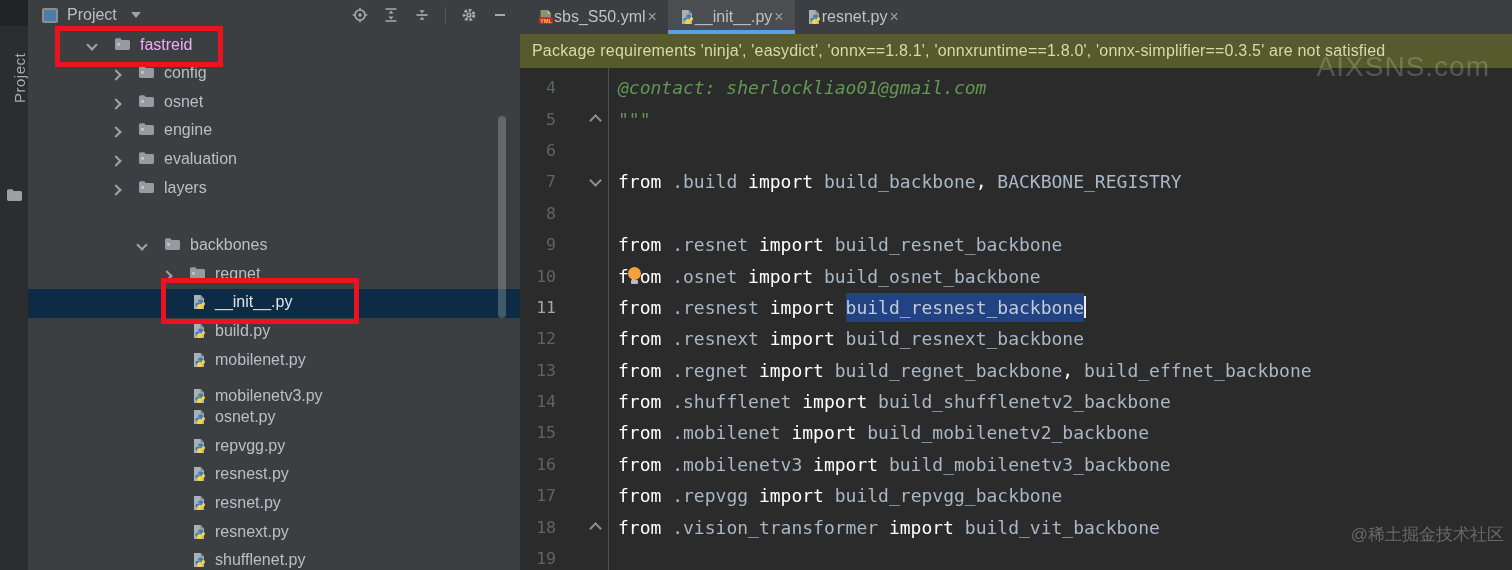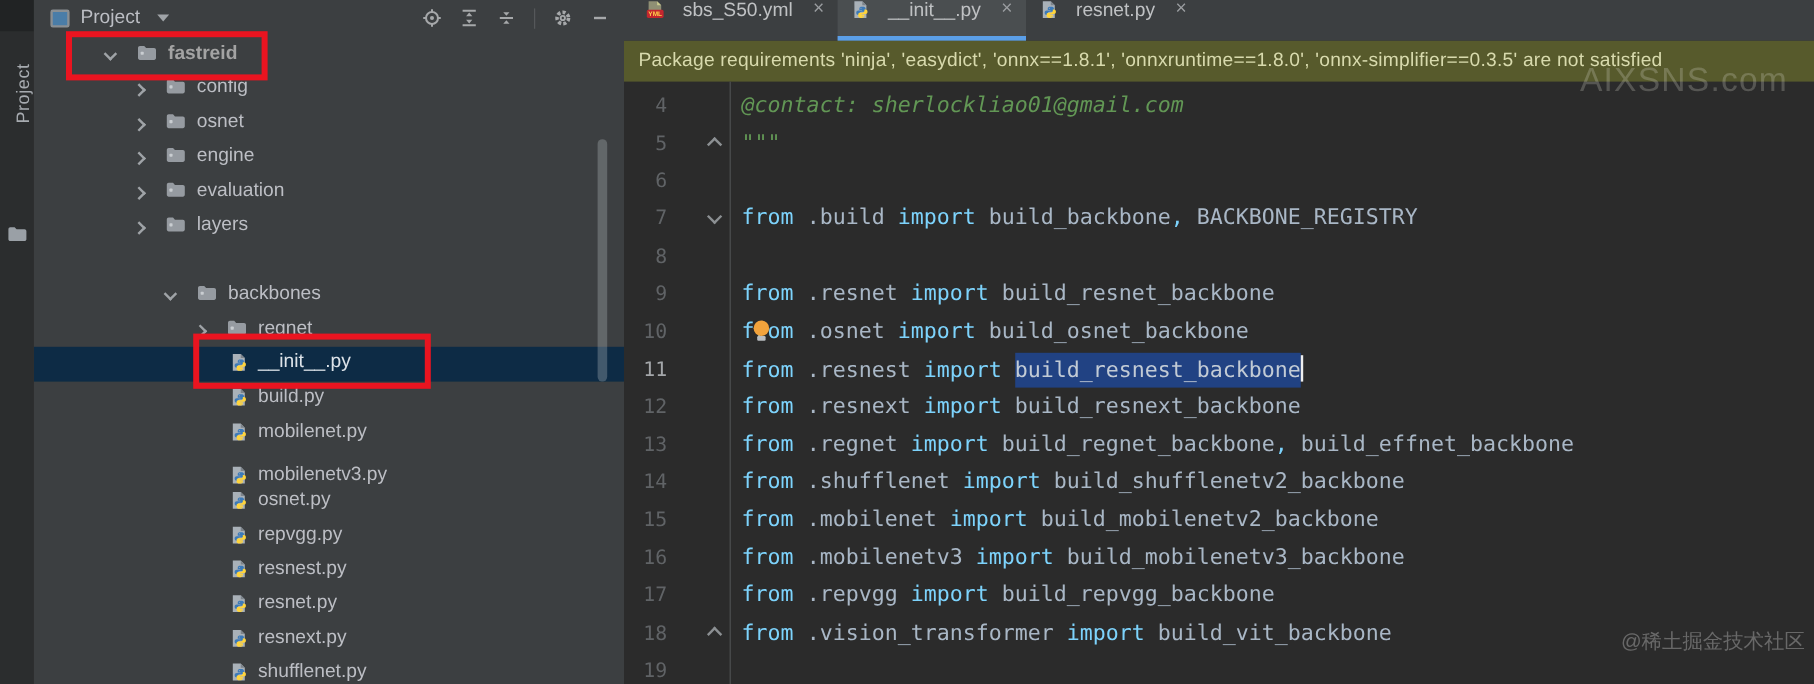--- a/index.html
+++ b/index.html
@@ -23,54 +23,54 @@
        border-top:6px solid #9fa3a7;margin-left:14px;cursor:pointer;}
   .toolbar{position:absolute;right:12px;top:0;height:30px;display:flex;align-items:center;gap:15px;}
   .tbtn{width:16px;height:16px;cursor:pointer;opacity:.92;}
   .tsep{width:1px;height:17px;background:#55585a;}
 
   
   #tree{position:absolute;left:0;top:0;width:100%;height:100%;}
   .trow{position:absolute;left:0;width:100%;height:29px;cursor:pointer;}
   .trow.sel{background:#0d2b45;}
   .trow .lbl{position:absolute;top:4px;font-size:16px;color:#bcbec4;white-space:nowrap;}
-  .trow.root .lbl{color:#a3a3a3;font-weight:bold;}
+  .trow.root .lbl{color:#f0abfc;}
   .trow.sel .lbl{color:#dde3e9;}
   .chev{position:absolute;top:11px;width:6px;height:6px;border-right:2px solid #9fa3a7;border-bottom:2px solid #9fa3a7;}
   .chev.right{transform:rotate(-45deg);}
   .chev.down{transform:rotate(45deg);top:9px;}
   .ticon{position:absolute;top:5px;}
   .pscroll{position:absolute;left:470px;top:116px;width:8px;height:202px;border-radius:4px;
        background:rgba(190,195,200,.30);cursor:pointer;}
 
   
   .editor{position:absolute;left:520px;top:0;width:992px;height:570px;background:#2b2b2b;}
   .tabbar{position:absolute;left:0;top:0;width:100%;height:34px;background:#3c3f41;display:flex;padding-left:7px;box-sizing:border-box;}
-  .tab{position:relative;display:flex;gap:15px;padding:0 11px;height:34px;cursor:pointer;}
+  .tab{position:relative;display:flex;align-items:center;gap:0;padding:0 11px;height:34px;cursor:pointer;}
   .tab-label{color:#bfc1c3;font-size:16px;white-space:nowrap;}
   .tab.active{background:#4a4e50;}
   .tab.active::after{content:"";position:absolute;left:0;bottom:0;width:100%;height:4px;background:#5b9fe8;}
   .tab-close{color:#9b9ea1;font-size:16px;line-height:16px;cursor:pointer;margin-left:2px;}
 
   .banner{position:absolute;left:0;top:34px;width:100%;height:34px;background:#575a2c;box-sizing:border-box;
        padding-left:12px;display:flex;align-items:center;}
   .banner span{color:#d8daad;font-size:16px;letter-spacing:.2px;white-space:nowrap;}
 
   .code{position:absolute;left:0;top:68px;width:100%;height:502px;padding-top:4px;box-sizing:border-box;}
   .foldline{position:absolute;left:88px;top:0;width:1px;height:100%;background:#4e5052;}
   .cline{position:relative;height:31.4px;display:flex;align-items:center;
        font-family:"DejaVu Sans Mono","Liberation Mono",monospace;font-size:18px;white-space:pre;}
   .num{width:36px;flex:none;text-align:right;color:#606366;font-size:16.5px;
        font-family:"DejaVu Sans Mono",monospace;}
   .cline.cur .num{color:#a4a7aa;}
   .gslot{width:62px;flex:none;position:relative;height:100%;}
   .fm{position:absolute;right:18px;width:7px;height:7px;}
   .fm.up{top:13px;border-top:2px solid #8c9093;border-left:2px solid #8c9093;transform:rotate(45deg);}
   .fm.down{top:10px;border-bottom:2px solid #8c9093;border-left:2px solid #8c9093;transform:rotate(-45deg);}
-  .tok-k{color:#7dd3fc;}
+  .tok-k{color:#ffffff;}
   .tok-p{color:#a9b7c6;}
   .tok-c{color:#629755;font-style:italic;}
   .tok-sel{background:#214283;color:#c2cbd5;padding:4px 0;}
   .caret{display:inline-block;width:2px;height:22px;background:#eeeeee;vertical-align:-4px;}
   .bulb{position:absolute;left:108px;top:7px;width:13px;height:13px;border-radius:50%;background:#f2a33c;z-index:3;}
   .bulb::after{content:"";position:absolute;left:3px;top:13px;width:7px;height:4px;background:#b9bdc0;
        border-radius:1px;}
 
   
   .annot{position:absolute;border:5px solid #ea1420;z-index:9;}

